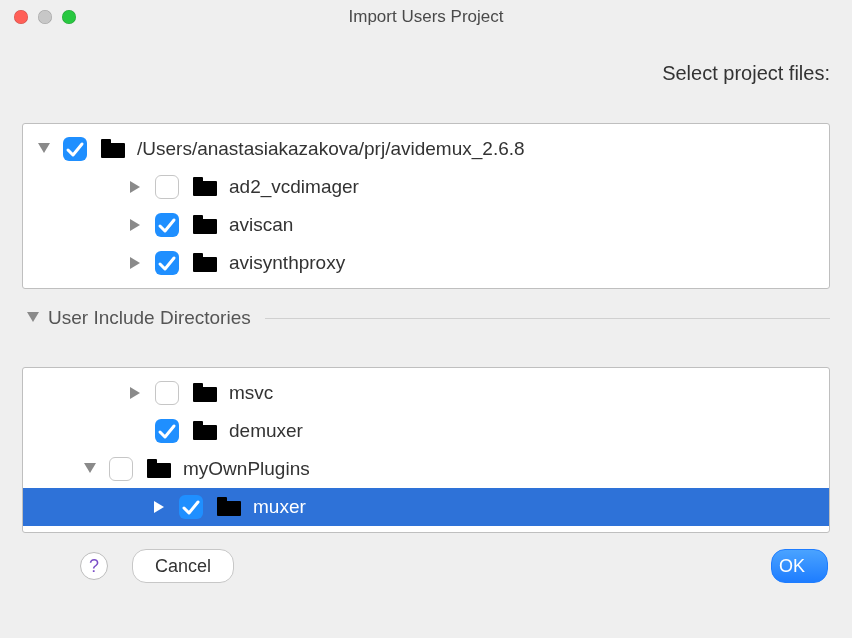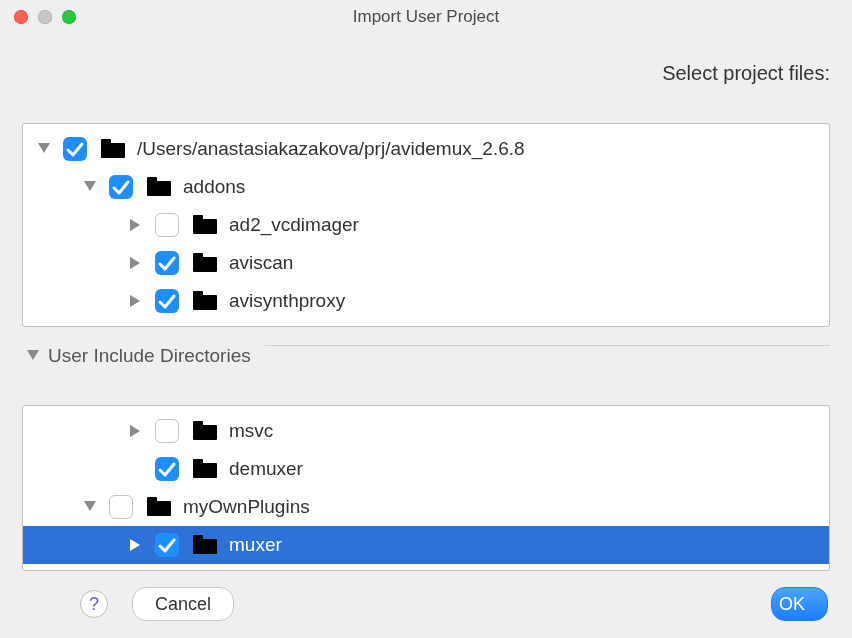--- a/index.html
+++ b/index.html
@@ -49,20 +49,21 @@
     display: flex;
     align-items: center;
     height: 38px;
     font-size: 19px;
     color: #333;
     white-space: nowrap;
   }
   .tree-row.selected {
     background: #2e72d8;
     color: #fff;
+    padding-left: 24px;
   }
   .indent { display: inline-block; height: 1px; }
 
   .disc {
     width: 22px; display: inline-flex; justify-content: center; align-items: center;
     margin-right: 8px;
   }
   .disc svg { display: block; }
   .tri-closed { fill: #8a8a8a; }
   .tri-open   { fill: #8a8a8a; }
@@ -75,21 +76,21 @@
     margin-right: 14px; flex-shrink: 0;
   }
   .chk.on  { background: #1f8fff; }
   .chk.off { background: #fff; border: 1px solid #c6c6c6; }
   .chk.on svg { stroke: #fff; }
 
   .folder { width: 26px; height: 20px; display: inline-flex; margin-right: 10px; }
   .folder svg { display: block; }
 
   .section-header {
-    display: flex; 
+    display: flex; align-items: center;
     margin: 18px 0 24px 0;
     font-size: 19px; color: #555;
   }
   .section-header .disc { margin-right: 4px; }
   .section-header .line {
     flex: 1; height: 1px; background: #d0d0d0; margin-left: 14px;
   }
 
   .footer {
     display: flex; align-items: center;
@@ -135,21 +136,21 @@
     </g>
   </defs>
 </svg>
 
 <div class="titlebar">
   <div class="traffic">
     <div class="t-btn t-close"></div>
     <div class="t-btn t-min"></div>
     <div class="t-btn t-max"></div>
   </div>
-  <div class="title">Import User Project</div>
+  <div class="title">Import Users Project</div>
 </div>
 
 <div class="content">
 
   <div class="label">Select project files:</div>
 
   <div class="tree-box">
 
     <div class="tree-row">
       <span class="indent" style="width:10px"></span>
@@ -164,39 +165,20 @@
           </svg>
       </span>
       <span class="folder">
         <svg width="26" height="20">
             <use href="#folder-icon"></use>
           </svg>
       </span>
       <span>/Users/anastasiakazakova/prj/avidemux_2.6.8</span>
     </div>
 
-    <div class="tree-row">
-      <span class="indent" style="width:56px"></span>
-      <span class="disc">
-        <svg width="12" height="12">
-            <use href="#tri-down" class="tri-open"></use>
-          </svg>
-      </span>
-      <span class="chk on">
-        <svg width="22" height="22">
-            <use href="#check"></use>
-          </svg>
-      </span>
-      <span class="folder">
-        <svg width="26" height="20">
-            <use href="#folder-icon"></use>
-          </svg>
-      </span>
-      <span>addons</span>
-    </div>
 
     <div class="tree-row">
       <span class="indent" style="width:102px"></span>
       <span class="disc">
         <svg width="12" height="12">
             <use href="#tri-right" class="tri-closed"></use>
           </svg>
       </span>
       <span class="chk off"></span>
       <span class="folder">

